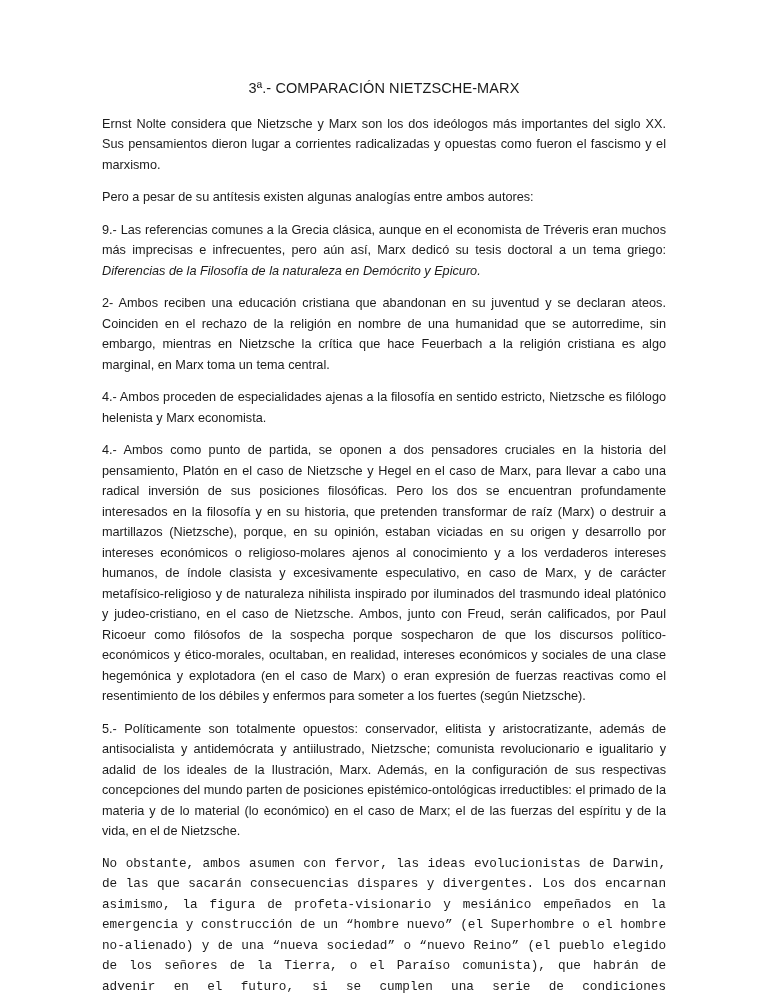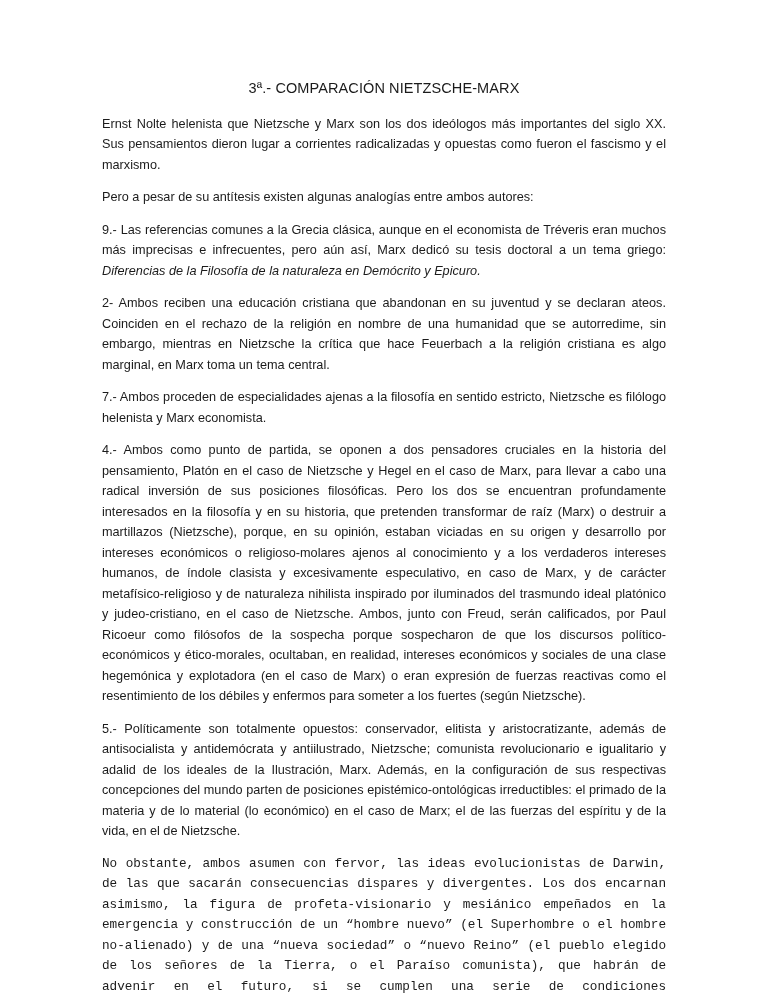--- a/index.html
+++ b/index.html
@@ -59,29 +59,29 @@
   }
 </style>
 </head>
 <body>
 
 <div class="page">
   <div class="content">
 
     <h1 class="doc-title">3ª.- COMPARACIÓN NIETZSCHE-MARX</h1>
 
-    <p class="para">Ernst Nolte helenista que Nietzsche y Marx son los dos ideólogos más importantes del siglo XX. Sus pensamientos dieron lugar a corrientes radicalizadas y opuestas como fueron el fascismo y el marxismo.</p>
+    <p class="para">Ernst Nolte considera que Nietzsche y Marx son los dos ideólogos más importantes del siglo XX. Sus pensamientos dieron lugar a corrientes radicalizadas y opuestas como fueron el fascismo y el marxismo.</p>
 
     <p class="para">Pero a pesar de su antítesis existen algunas analogías entre ambos autores:</p>
 
     <p class="para"><span>9.- Las referencias comunes a la Grecia clásica, aunque en el economista de Tréveris eran muchos más imprecisas e infrecuentes, pero aún así, Marx dedicó su tesis doctoral a un tema griego: </span><em>Diferencias de la Filosofía de la naturaleza en Demócrito y Epicuro.</em></p>
 
     <p class="para">2- Ambos reciben una educación cristiana que abandonan en su juventud y se declaran ateos. Coinciden en el rechazo de la religión en nombre de una humanidad que se autorredime, sin embargo, mientras en Nietzsche la crítica que hace Feuerbach a la religión cristiana es algo marginal, en Marx toma un tema central.</p>
 
-    <p class="para">7.- Ambos proceden de especialidades ajenas a la filosofía en sentido estricto, Nietzsche es filólogo helenista y Marx economista.</p>
+    <p class="para">4.- Ambos proceden de especialidades ajenas a la filosofía en sentido estricto, Nietzsche es filólogo helenista y Marx economista.</p>
 
     <p class="para">4.- Ambos como punto de partida, se oponen a dos pensadores cruciales en la historia del pensamiento, Platón en el caso de Nietzsche y Hegel en el caso de Marx, para llevar a cabo una radical inversión de sus posiciones filosóficas. Pero los dos se encuentran profundamente interesados en la filosofía y en su historia, que pretenden transformar de raíz (Marx) o destruir a martillazos (Nietzsche), porque, en su opinión, estaban viciadas en su origen y desarrollo por intereses económicos o religioso-molares ajenos al conocimiento y a los verdaderos intereses humanos, de índole clasista y excesivamente especulativo, en caso de Marx, y de carácter metafísico-religioso y de naturaleza nihilista inspirado por iluminados del trasmundo ideal platónico y judeo-cristiano, en el caso de Nietzsche. Ambos, junto con Freud, serán calificados, por Paul Ricoeur como filósofos de la sospecha porque sospecharon de que los discursos político-económicos y ético-morales, ocultaban, en realidad, intereses económicos y sociales de una clase hegemónica y explotadora (en el caso de Marx) o eran expresión de fuerzas reactivas como el resentimiento de los débiles y enfermos para someter a los fuertes (según Nietzsche).</p>
 
     <p class="para">5.- Políticamente son totalmente opuestos: conservador, elitista y aristocratizante, además de antisocialista y antidemócrata y antiilustrado, Nietzsche; comunista revolucionario e igualitario y adalid de los ideales de la Ilustración, Marx. Además, en la configuración de sus respectivas concepciones del mundo parten de posiciones epistémico-ontológicas irreductibles: el primado de la materia y de lo material (lo económico) en el caso de Marx; el de las fuerzas del espíritu y de la vida, en el de Nietzsche.</p>
 
     <p class="para last">No obstante, ambos asumen con fervor, las ideas evolucionistas de Darwin, de las que sacarán consecuencias dispares y divergentes. Los dos encarnan asimismo, la figura de profeta-visionario y mesiánico empeñados en la emergencia y construcción de un “hombre nuevo” (el Superhombre o el hombre no-alienado) y de una “nueva sociedad” o “nuevo Reino” (el pueblo elegido de los señores de la Tierra, o el Paraíso comunista), que habrán de advenir en el futuro, si se cumplen una serie de condiciones indispensables (la transvaluación de todos los valores vigentes en la tradición cultural judeo-cristiana o la supresión de las clases sociales antagónicas, características del capitalismo y de todas las sociedades históricas de clases). Ambos, en fin, se sienten depositarios y poseedores de una soteriología o doctrina de salvación para la humanidad doliente y enajenada así como de una filosofía de la historia peculiar: la historia de la Humanidad</p>
 
   </div>
 </div>
 

